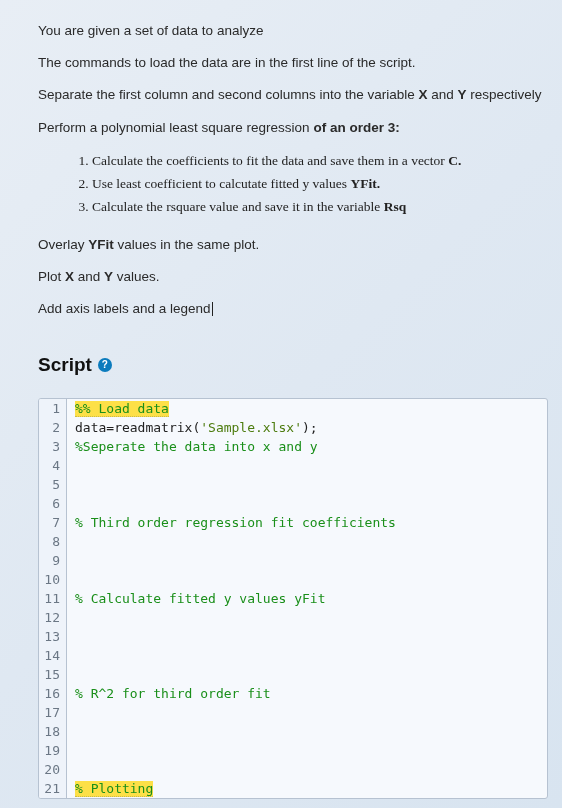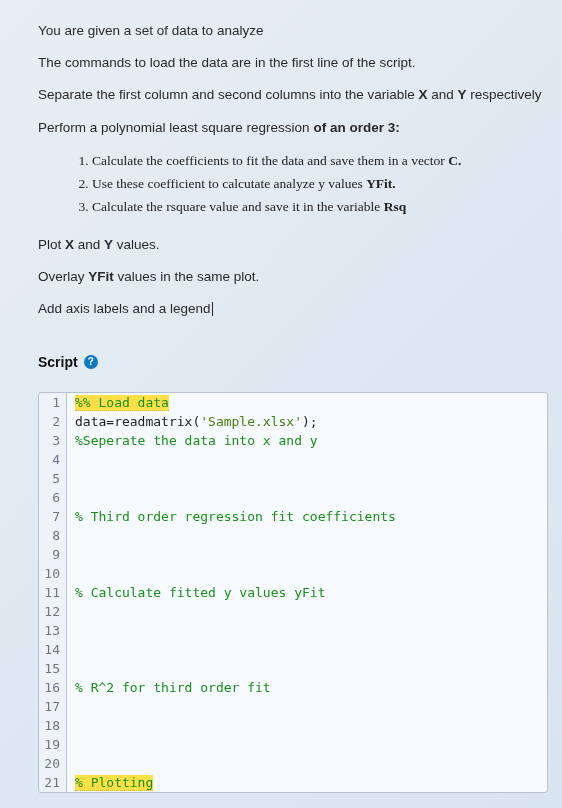--- a/index.html
+++ b/index.html
@@ -32,21 +32,21 @@
   ol.steps li { margin-bottom: 2px; font-family: Liberation Serif, serif; }
   .script-header {
     margin-top: 36px;
     margin-bottom: 22px;
     display: flex;
     align-items: center;
     gap: 6px;
   }
   .script-header h2 {
     margin: 0;
-    font-size: 14px;
+    font-size: 19px;
     font-weight: 700;
     color: #111;
   }
   .help-icon {
     width: 14px;
     height: 14px;
     border-radius: 50%;
     background: #0b7bbd;
     color: #fff;
     font-size: 10px;
@@ -113,33 +113,33 @@
 
   <p class="para">
     <span>Perform a polynomial least square regression </span><b>of an order 3:</b>
   </p>
 
   <ol class="steps">
     <li>
       <span>Calculate the coefficients to fit the data and save them in a vector </span><b>C.</b>
     </li>
     <li>
-      <span>Use these coefficient to calcutate analyze y values </span><b>YFit.</b>
+      <span>Use least coefficient to calcutate fitted y values </span><b>YFit.</b>
     </li>
     <li>
       <span>Calculate the rsquare value and save it in the variable </span><b>Rsq</b>
     </li>
   </ol>
 
   <p class="para">
+    <span>Overlay </span><b>YFit</b><span> values in the same plot.</span>
+  </p>
+
+  <p class="para">
     <span>Plot </span><b>X</b><span> and </span><b>Y</b><span> values.</span>
-  </p>
-
-  <p class="para">
-    <span>Overlay </span><b>YFit</b><span> values in the same plot.</span>
   </p>
 
   <p class="para">
     <span>Add axis labels and a legend</span><span class="cursor"></span>
   </p>
 
   <div class="script-header">
     <h2>Script</h2>
     <span class="help-icon">?</span>
   </div>

